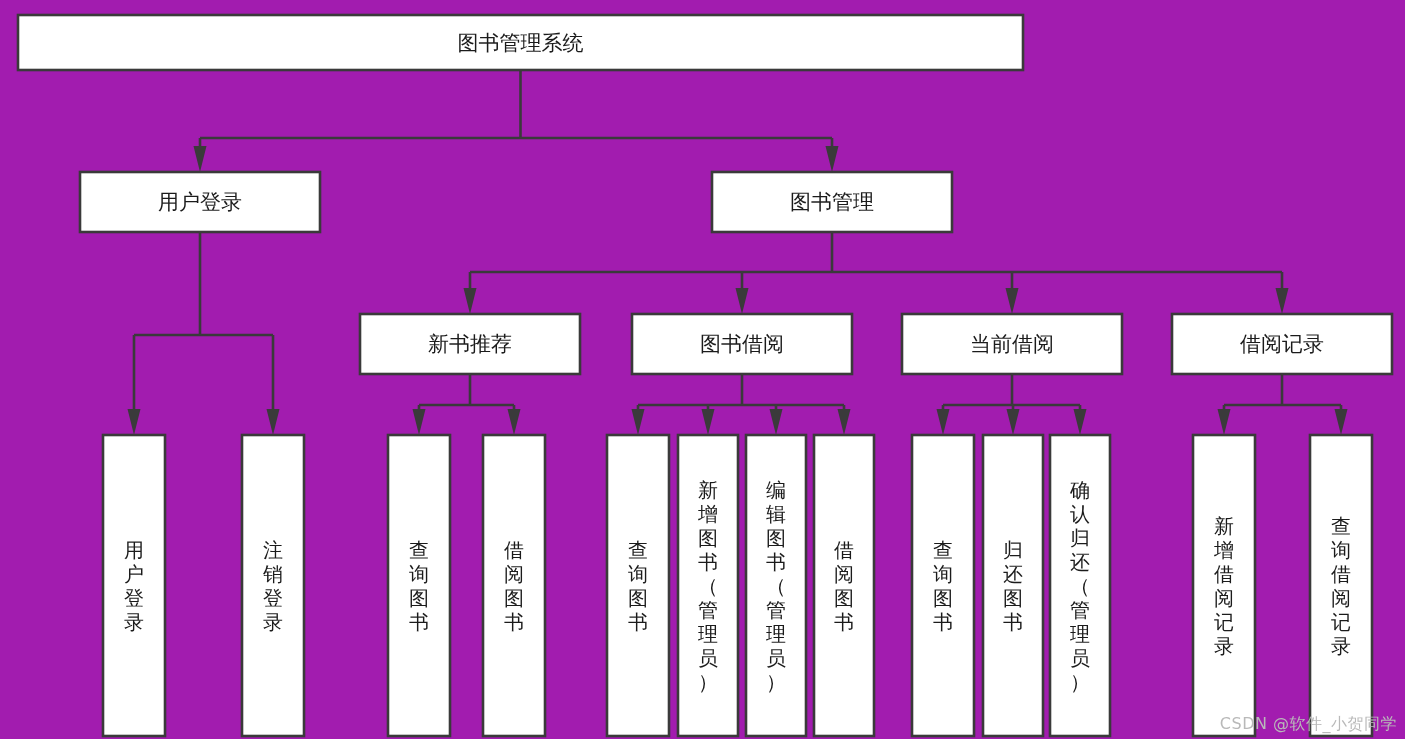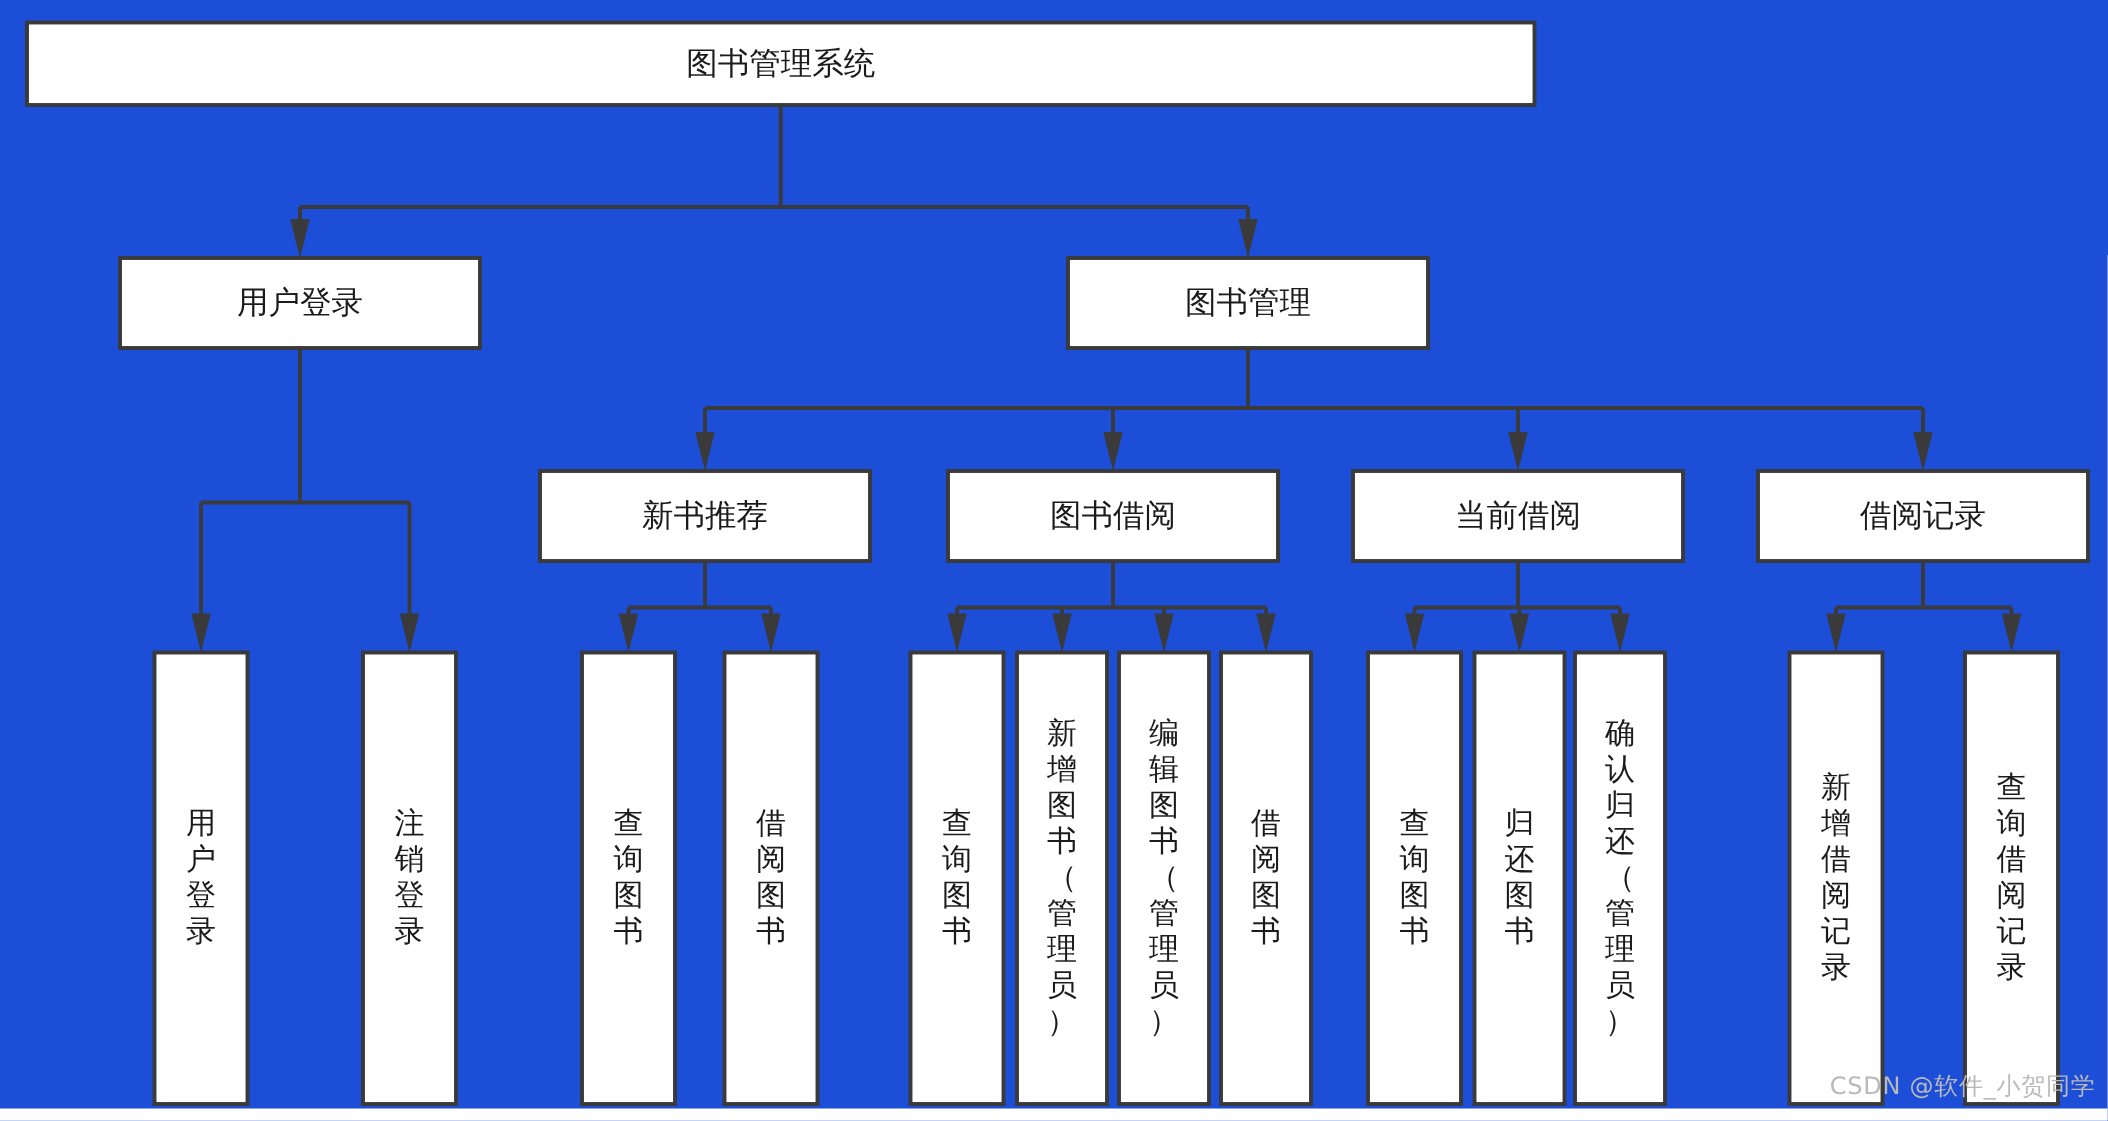--- a/index.html
+++ b/index.html
@@ -11,21 +11,21 @@
   body {
     width: 1405px;
     height: 747px;
     overflow: hidden;
     font-family: "DejaVu Sans", "Liberation Sans", sans-serif;
   }
   #diagram-root {
     position: relative;
     width: 1405px;
     height: 739px;
-    background: #1d4ed8;
+    background: #a21caf;
   }
   svg.diagram-canvas {
     position: absolute;
     left: 0;
     top: 0;
     width: 1405px;
     height: 747px;
     display: block;
   }
   .node-box {

